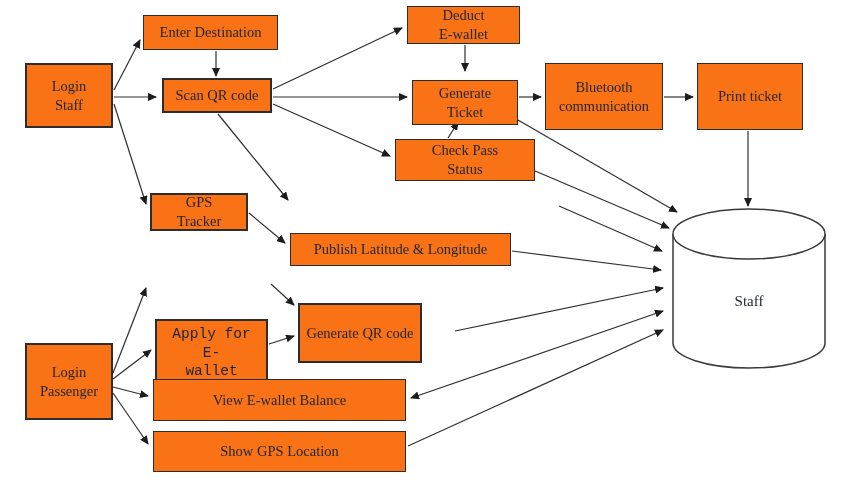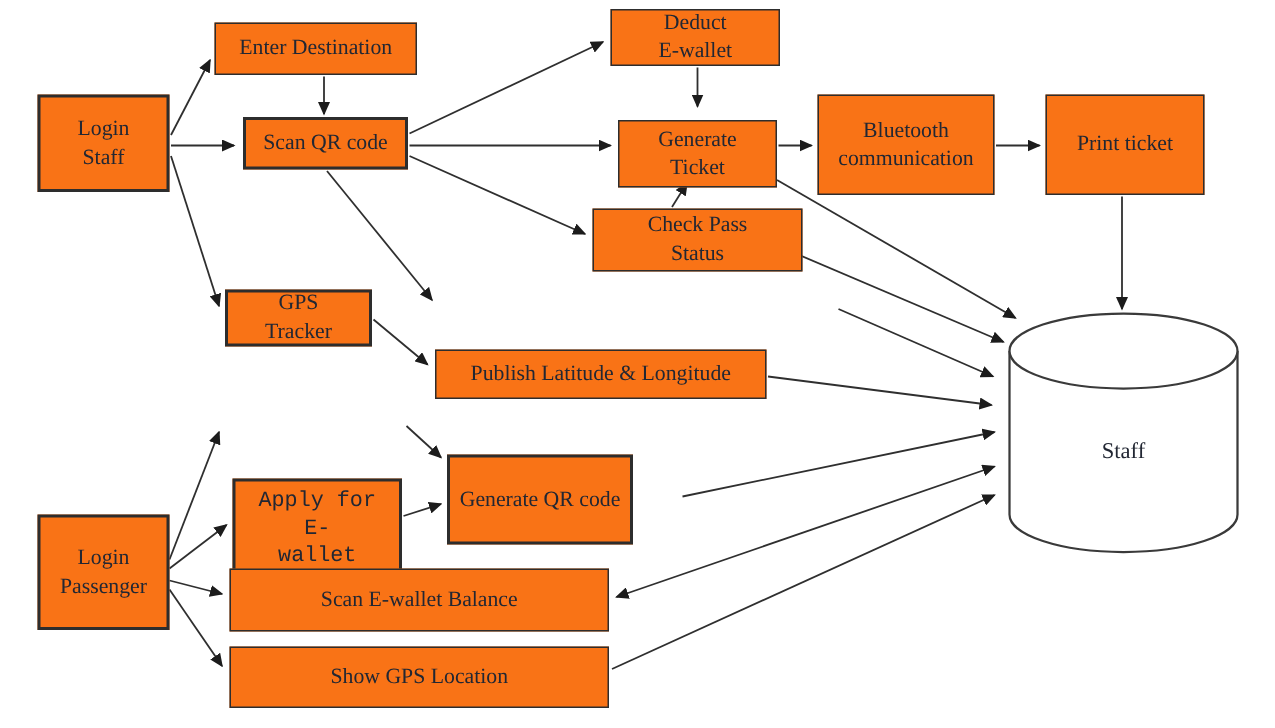--- a/index.html
+++ b/index.html
@@ -114,21 +114,21 @@
 
 
   <div class="node" style="left:290px; top:233px; width:221px; height:33px;">Publish Latitude &amp; Longitude</div>
 
 
   <div class="node bold-border" style="left:155px; top:319px; width:113px; height:68px;font-family:Liberation Mono, monospace;">Apply for E-
 wallet</div>
 
   <div class="node bold-border" style="left:298px; top:303px; width:124px; height:60px;">Generate QR code</div>
 
-  <div class="node" style="left:153px; top:379px; width:253px; height:42px;">Scan E-wallet Balance</div>
+  <div class="node" style="left:153px; top:379px; width:253px; height:42px;">View E-wallet Balance</div>
 
   <div class="node" style="left:153px; top:431px; width:253px; height:41px;">Show GPS Location</div>
 
   <div class="node bold-border" style="left:25px; top:343px; width:88px; height:77px;">Login
 Passenger</div>
 
   <div class="cyl-label" style="left:673px; top:293px; width:152px; height:20px;">Staff</div>
 
 </div>
 

